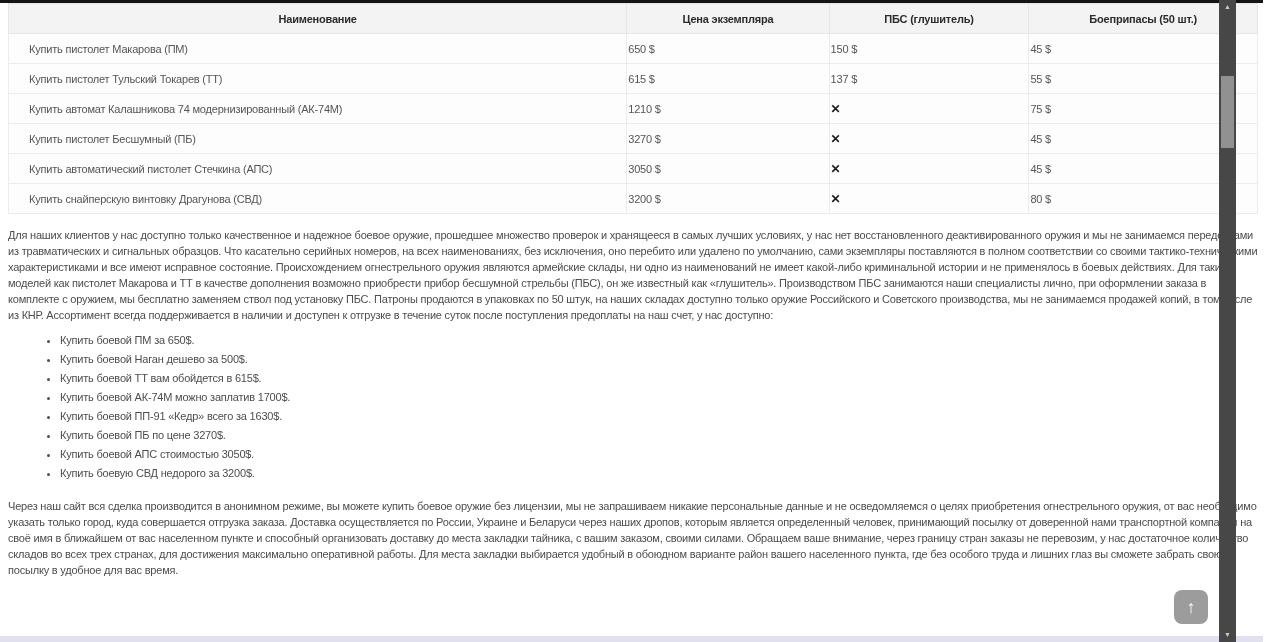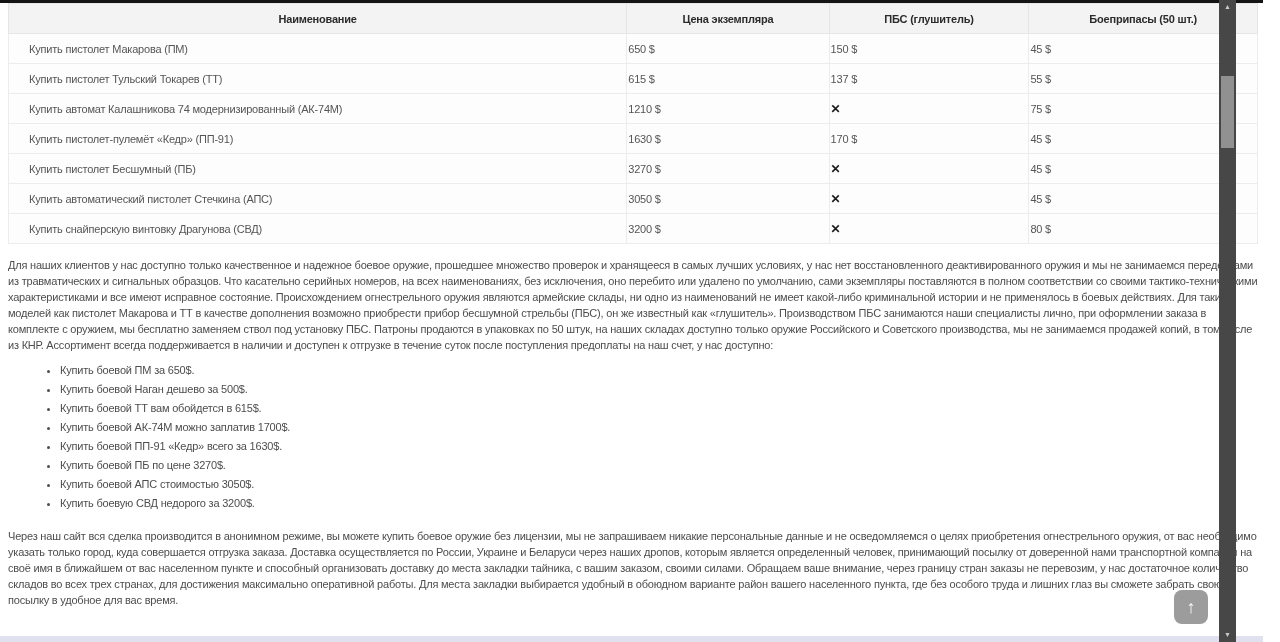--- a/index.html
+++ b/index.html
@@ -68,26 +68,20 @@
     <td>137 $</td>
     <td>55 $</td>
   </tr>
           <tr class="product-row">
     <td class="cell-name">Купить автомат Калашникова 74 модернизированный (АК-74М)</td>
     <td>1210 $</td>
     <td class="cross">✕</td>
     <td>75 $</td>
   </tr>
           <tr class="product-row">
-    <td class="cell-name">Купить пистолет-пулемёт «Кедр» (ПП-91)</td>
-    <td>1630 $</td>
-    <td>170 $</td>
-    <td>45 $</td>
-  </tr>
-          <tr class="product-row">
     <td class="cell-name">Купить пистолет Бесшумный (ПБ)</td>
     <td>3270 $</td>
     <td class="cross">✕</td>
     <td>45 $</td>
   </tr>
           <tr class="product-row">
     <td class="cell-name">Купить автоматический пистолет Стечкина (АПС)</td>
     <td>3050 $</td>
     <td class="cross">✕</td>
     <td>45 $</td>

